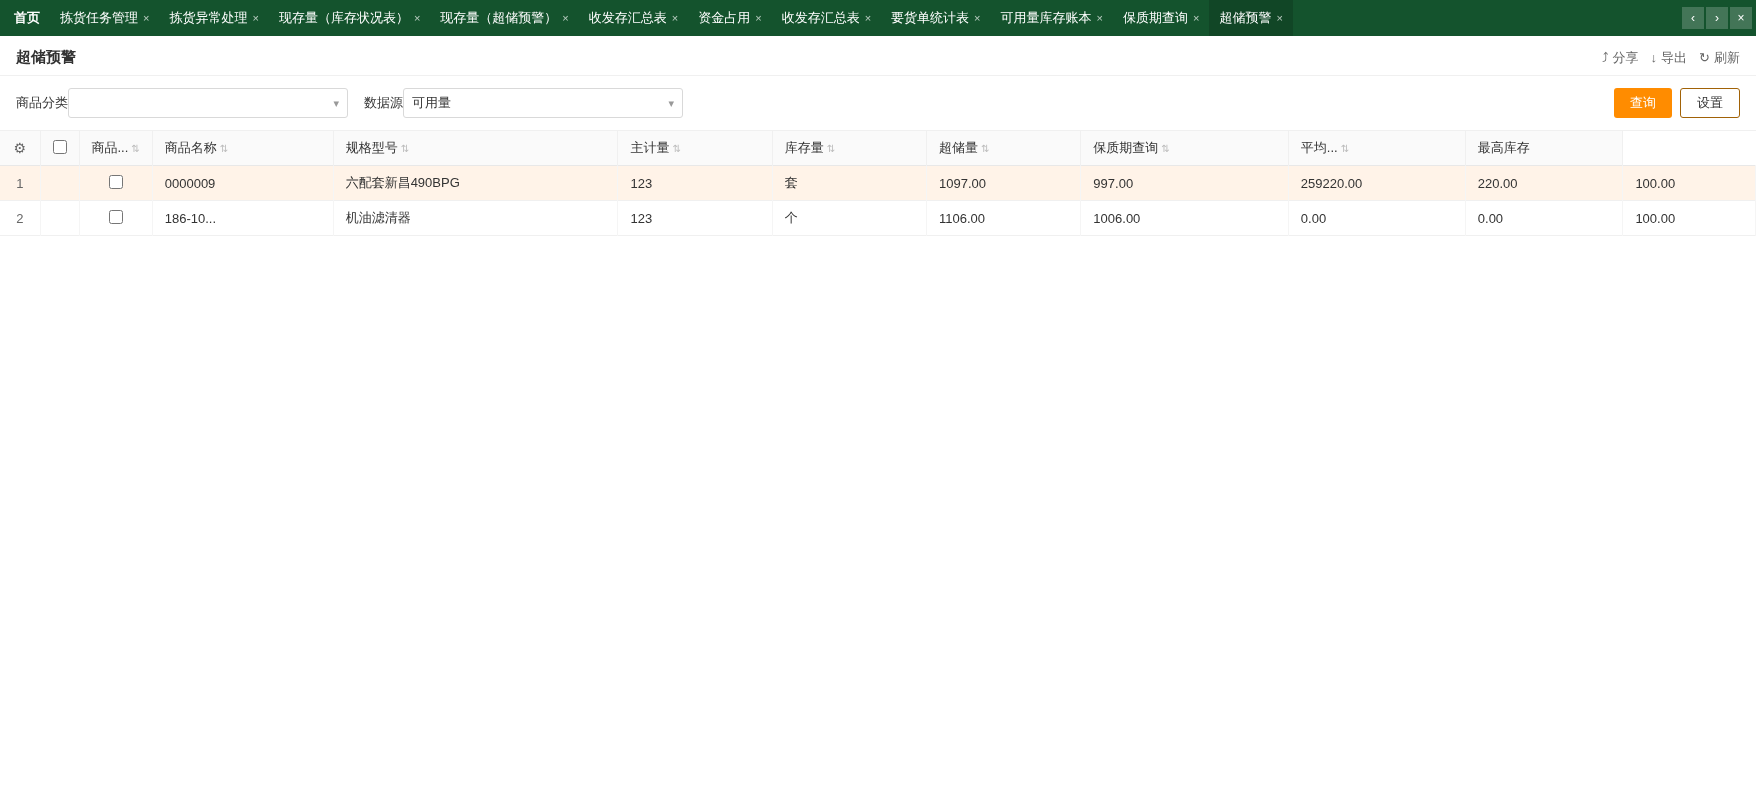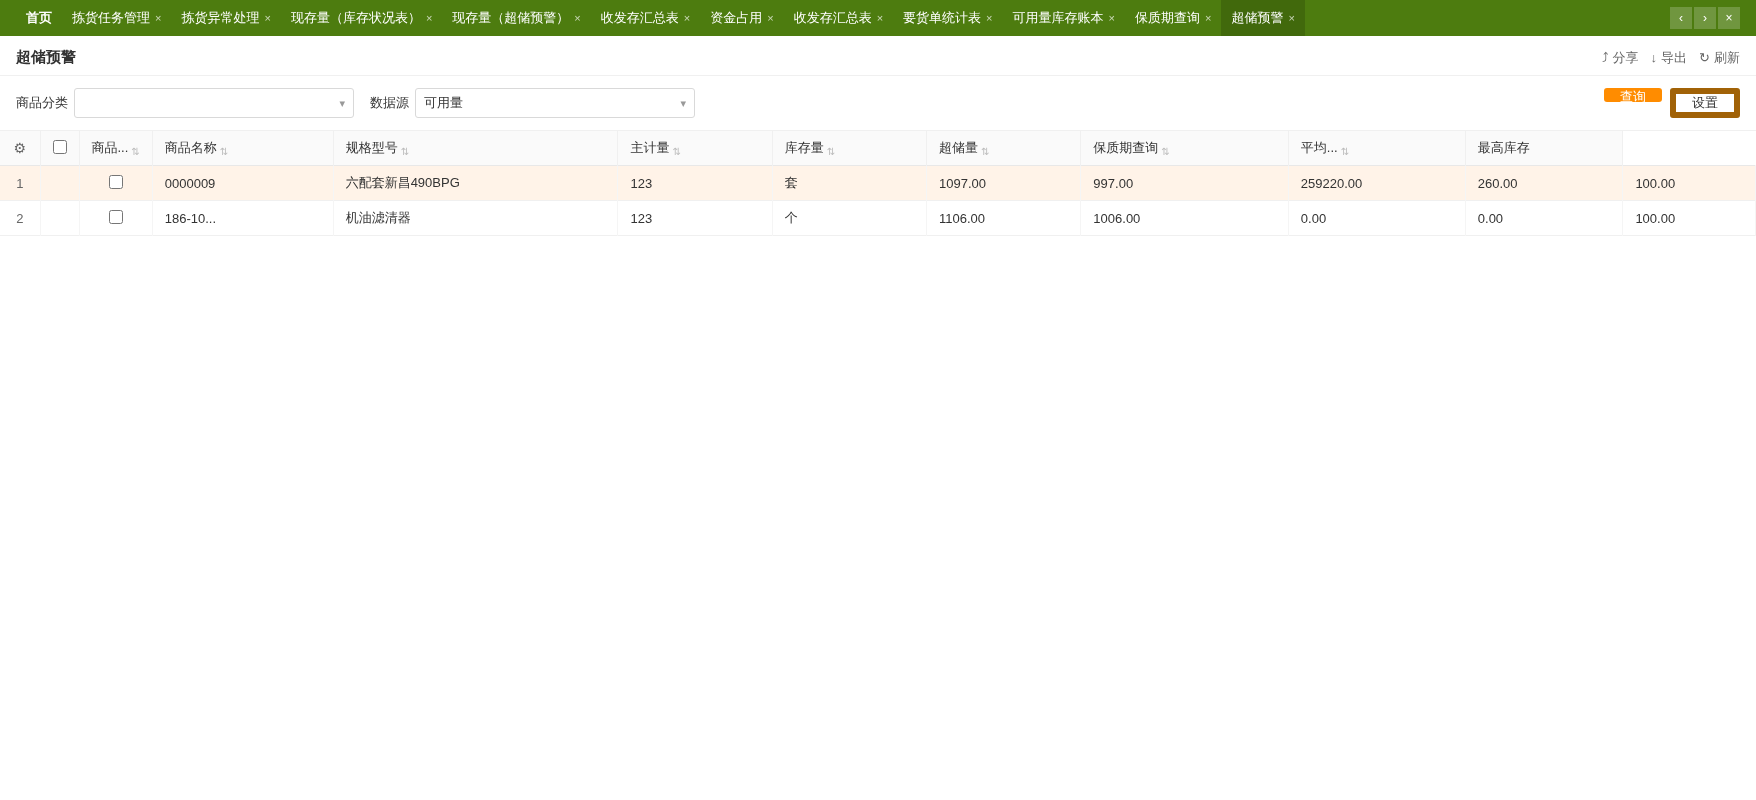--- a/index.html
+++ b/index.html
@@ -1,24 +1,24 @@
 <!DOCTYPE html>
 <html><head>
   <meta charset="utf-8">
   <style>
     * { box-sizing: border-box; margin: 0; padding: 0; font-family: "Microsoft YaHei", "PingFang SC", Arial, sans-serif; font-size: 13px; }
     body { background: #f5f5f5; overflow-x: hidden; }
 
     
     .top-bar {
-      background: #4d7c0f;
+      background: #14532d;
       display: flex;
       align-items: center;
       height: 36px;
-      padding: 0 16px;
+      padding: 0 4px;
       overflow: hidden;
       position: relative;
     }
     .top-bar-item {
       color: #fff;
       padding: 0 10px;
       height: 36px;
       display: flex;
       align-items: center;
       white-space: nowrap;
@@ -94,21 +94,20 @@
     .filter-bar {
       padding: 12px 16px;
       display: flex;
       align-items: center;
       gap: 16px;
       border-bottom: 1px solid #f0f0f0;
     }
     .filter-item {
       display: flex;
       align-items: center;
-      gap: 6px;
     }
     .filter-label {
       color: #333;
       white-space: nowrap;
       font-size: 13px;
     }
     .filter-select {
       width: 280px;
       height: 30px;
       border: 1px solid #d9d9d9;
@@ -125,29 +124,29 @@
     .filter-actions {
       margin-left: auto;
       display: flex;
       gap: 8px;
     }
     .btn-query {
       background: #ff8c00;
       color: #fff;
       border: none;
       padding: 0 16px;
-      height: 14px;
+      height: 30px;
       border-radius: 3px;
       cursor: pointer;
       font-size: 13px;
     }
     .btn-settings {
       background: #fff;
       color: #333;
-      border: 6px solid #a16207;
+      border: 1px solid #a16207;
       padding: 0 16px;
       height: 30px;
       border-radius: 3px;
       cursor: pointer;
       font-size: 13px;
     }
 
     
     .table-container {
       padding: 0 0;
@@ -166,21 +165,21 @@
       text-align: left;
       color: #333;
       font-weight: normal;
       font-size: 13px;
       border-right: 1px solid #f0f0f0;
       white-space: nowrap;
       user-select: none;
     }
     thead th .th-inner {
       display: flex;
-      align-items: flex-end;
+      align-items: center;
       gap: 3px;
     }
     thead th .sort-icon { color: #bbb; font-size: 10px; }
     tbody tr { border-bottom: 1px solid #f0f0f0; }
     tbody tr.highlighted { background: #fff3e8; }
     tbody td {
       padding: 8px 12px;
       color: #333;
       font-size: 13px;
       border-right: 1px solid #f5f5f5;
@@ -363,21 +362,21 @@
             <td class="col-index">1</td>
     <td class="col-settings"></td>
     <td class="col-checkbox"><input type="checkbox" style=""></td>
     <td>0000009</td>
     <td>六配套新昌490BPG</td>
     <td>123</td>
     <td>套</td>
     <td>1097.00</td>
     <td>997.00</td>
     <td>259220.00</td>
-    <td>260.00</td>
+    <td>220.00</td>
     <td>100.00</td>
   </tr>
           <tr>
             <td class="col-index">2</td>
     <td class="col-settings"></td>
     <td class="col-checkbox"><input type="checkbox" style=""></td>
     <td>186-10...</td>
     <td>机油滤清器</td>
     <td>123</td>
     <td>个</td>

